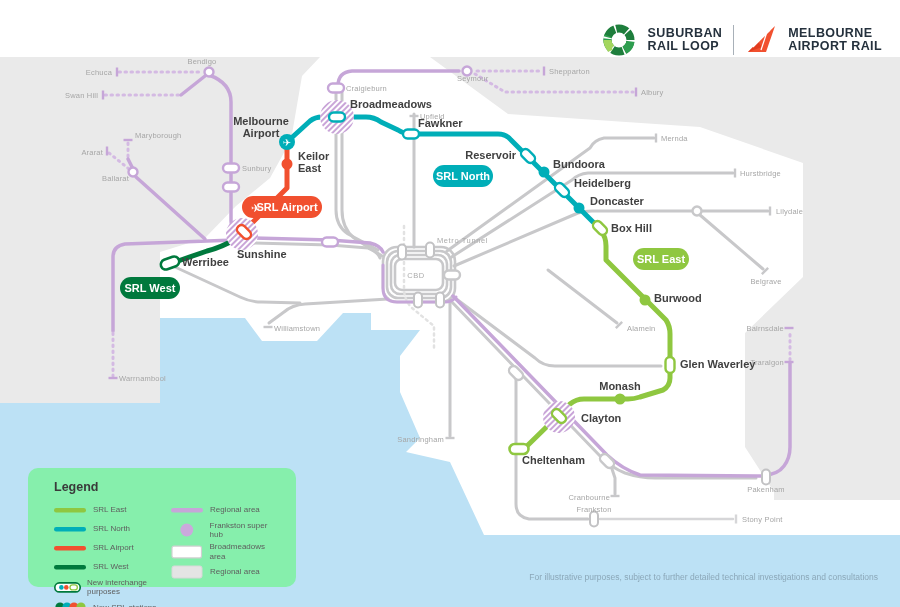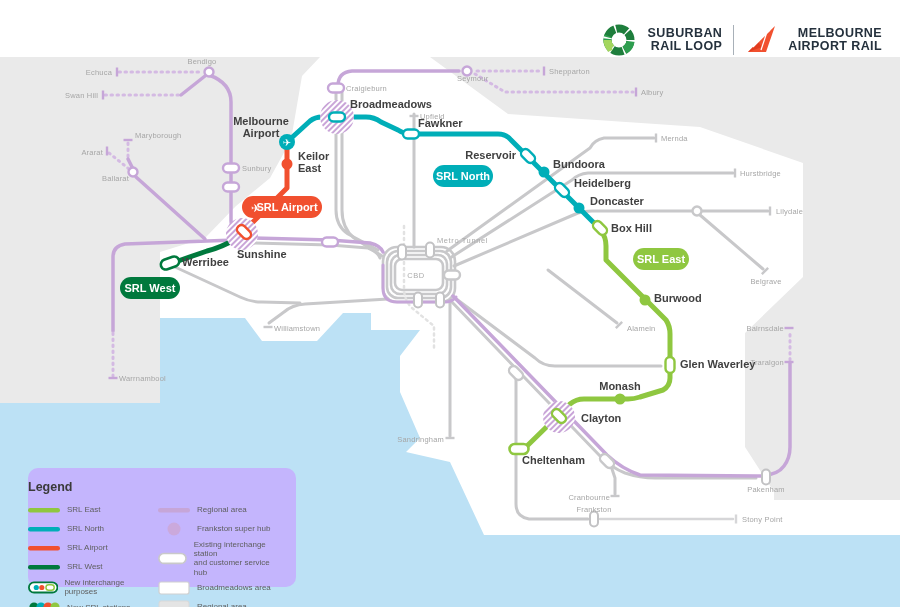--- a/index.html
+++ b/index.html
@@ -5,26 +5,26 @@
   html,body{margin:0;padding:0;}
   body{font-family:"Liberation Sans",sans-serif;}
   #stage{position:relative;width:900px;height:607px;background:#ffffff;overflow:hidden;}
   #map{position:absolute;left:0;top:0;}
   text{font-family:"Liberation Sans",sans-serif;}
   .lbl-major{font-size:11px;font-weight:bold;fill:#404040;}
   .lbl-minor{font-size:7.5px;fill:#A6A6A6;letter-spacing:.2px;}
   .lbl-ghost{font-size:7.5px;fill:#ABABAB;letter-spacing:.6px;}
   .badge-text{font-size:11px;font-weight:bold;fill:#ffffff;}
   
-  .logos{position:absolute;top:22px;right:18px;display:flex;align-items:center;gap:11px;text-align:right;}
+  .logos{position:absolute;top:22px;right:18px;display:flex;align-items:center;gap:11px;}
   .logo-text{color:#25313D;font-size:12.5px;font-weight:bold;line-height:1.08;letter-spacing:.4px;}
   .logo-text .lt{font-weight:bold;}
   .logo-divider{width:1px;height:30px;background:#A8B0B8;}
   
-  .legend{position:absolute;left:28px;top:468px;width:268px;height:119px;background:#c4b5fd;border-radius:10px;box-sizing:border-box;padding:12px 14px 8px 0;}
+  .legend{position:absolute;left:28px;top:468px;width:268px;height:119px;background:#86efac;border-radius:10px;box-sizing:border-box;padding:12px 14px 8px 26px;}
   .legend-title{font-size:12.5px;font-weight:bold;color:#3A3A3A;margin-bottom:8px;}
   .legend-cols{display:flex;gap:6px;}
   .legend-col{display:flex;flex-direction:column;gap:3px;flex:1;}
   .leg-row{display:flex;align-items:center;gap:6px;min-height:10px;}
   .leg-label{font-size:8px;color:#5E5E5E;line-height:1.15;}
   .disclaimer{position:absolute;right:22px;top:572px;font-size:8.5px;color:#8BA7B8;}
 </style>
 </head>
 <body>
 
@@ -388,33 +388,28 @@
             <span class="leg-label">Regional area</span>
           </div>
           <div class="leg-row">
             <svg width="33" height="16" viewBox="0 0 33 16">
               <circle cx="16" cy="8" r="6.5" fill="#CBA9DC"></circle>
             </svg>
             <span class="leg-label">Frankston super hub</span>
           </div>
           <div class="leg-row">
             <svg width="33" height="16" viewBox="0 0 33 16">
-              <rect x="1" y="3" width="30" height="11" rx="5.5" fill="#fff" stroke="#C9C9C9" stroke-width="1.8"></rect>
-            </svg>
-            <span class="leg-label">Existing interchange station<br>and customer service hub</span>
-          </div>
-          <div class="leg-row">
-            <svg width="33" height="16" viewBox="0 0 33 16">
               <rect x="1" y="2" width="30" height="12" rx="2" fill="#fff" stroke="#D0D0D0" stroke-width="1.2"></rect>
             </svg>
             <span class="leg-label">Broadmeadows area</span>
           </div>
           <div class="leg-row">
             <svg width="33" height="16" viewBox="0 0 33 16">
               <rect x="1" y="2" width="30" height="12" rx="2" fill="#E4E4E4" stroke="#D8D8D8" stroke-width="1"></rect>
             </svg>
             <span class="leg-label">Regional area</span>
           </div>
         </div>
     </div>
   </div>
 
+  <div class="disclaimer">For illustrative purposes, subject to further detailed technical investigations and consultations</div>
 </div>
 
 </body></html>

